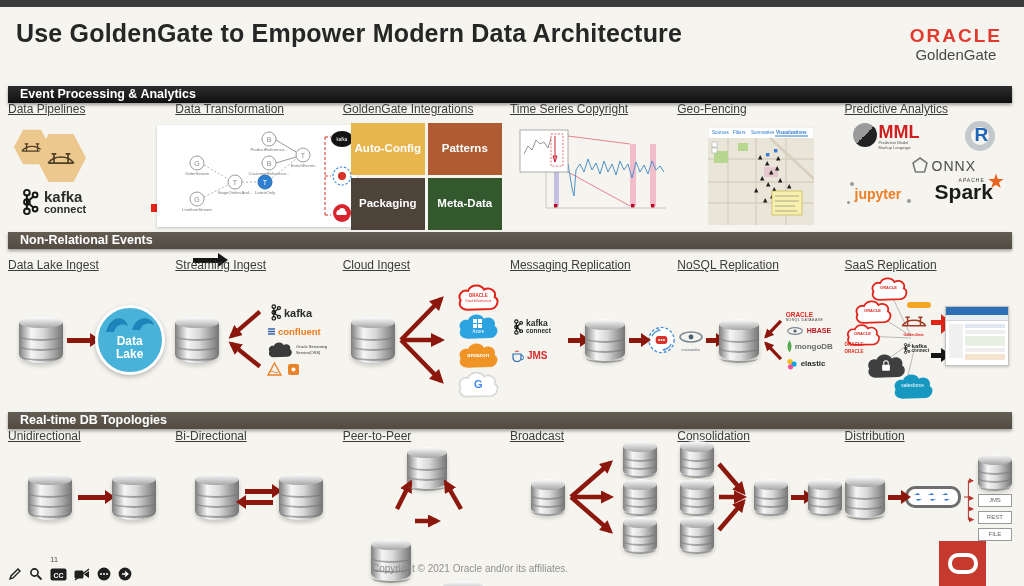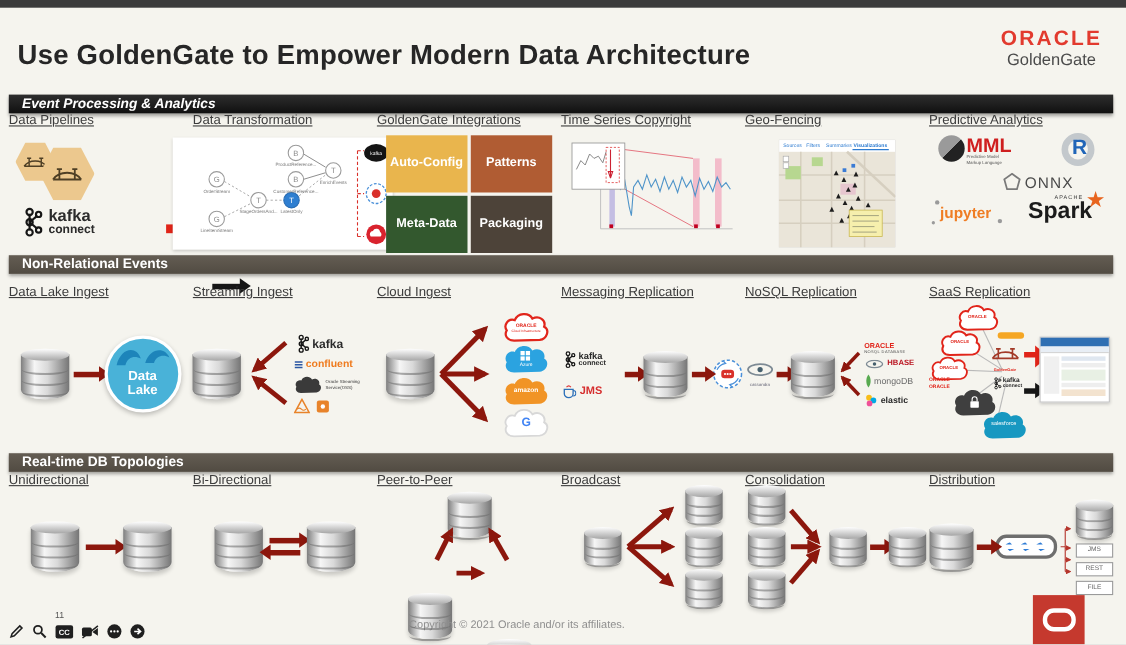--- a/index.html
+++ b/index.html
@@ -2,29 +2,29 @@
 <html><head>
 <meta charset="utf-8">
 <style>
   html,body{margin:0;padding:0;background:#ddd;}
   .stage{position:relative;width:1024px;height:586px;background:#f5f4ee;overflow:hidden;
          font-family:"Liberation Sans",sans-serif;color:#2b2b2b;}
   .abs{position:absolute;}
   
   .topbar{position:absolute;left:0;top:0;width:1024px;height:7px;background:#3b3b3b;}
   
-  .title{position:absolute;left:16px;top:36px;margin:0;font-size:25px;font-weight:bold;color:#262626;letter-spacing:.2px;}
+  .title{position:absolute;left:16px;top:19px;margin:0;font-size:25px;font-weight:bold;color:#262626;letter-spacing:.2px;}
   .brand{position:absolute;right:22px;top:26px;text-align:center;line-height:1.1;}
   .brand-oracle{color:#e23a2e;font-weight:bold;font-size:19px;letter-spacing:2px;}
   .brand-gg{color:#4a4a4a;font-size:15px;}
   
   .sec-bar{position:absolute;left:8px;width:1004px;height:17px;color:#fff;font-weight:bold;
            font-size:12.5px;line-height:17px;padding-left:12px;box-sizing:border-box;
            box-shadow:0 2px 3px rgba(0,0,0,.35);}
-  .sec-dark{background:linear-gradient(#2e2e2e,#101010);font-style:italic;}
+  .sec-dark{background:linear-gradient(#2e2e2e,#101010);}
   .sec-gray{background:linear-gradient(#645d53,#514b42);}
   .cols{position:absolute;left:8px;width:1004px;display:flex;}
   .col-h{width:16.666%;font-size:12px;color:#3c3c3c;}
   .col-h span{text-decoration:underline;}
   .row{position:absolute;left:8px;width:1004px;display:flex;}
   .cell{width:16.666%;display:flex;align-items:center;justify-content:center;position:relative;}
   
   .db{position:relative;width:44px;height:46px;flex:none;}
   .db::before{content:"";position:absolute;left:0;right:0;top:5px;bottom:0;
     background:linear-gradient(90deg,#7e7e7e,#f6f6f6 28%,#d9d9d9 55%,#757575);
@@ -194,22 +194,22 @@
           <circle cx="185" cy="88" r="9" fill="#d9232e"></circle>
           <path d="M180,90 a3,3 0 0 1 2,-5 a3.4,3.4 0 0 1 6.5,1 a2.5,2.5 0 0 1 0.5,4 z" fill="#fff"></path>
         </svg>
       </div>
     </div>
 
     <div class="cell">
       <div class="tiles">
         <div class="tile" style="background: rgb(233, 181, 77);">Auto-Config</div>
         <div class="tile" style="background: rgb(176, 92, 51);">Patterns</div>
+        <div class="tile" style="background: rgb(77, 67, 57);">Packaging</div>
         <div class="tile" style="background: rgb(51, 88, 46);">Meta-Data</div>
-        <div class="tile" style="background: rgb(77, 67, 57);">Packaging</div>
       </div>
     </div>
 
     <div class="cell">
       <svg width="152" height="96" viewBox="0 0 152 96">
         <line x1="28" y1="10" x2="28" y2="80" stroke="#bbb" stroke-width="0.8"></line>
         <line x1="28" y1="80" x2="148" y2="80" stroke="#bbb" stroke-width="0.8"></line>
         <rect x="36" y="16" width="5" height="62" fill="#a9a2dd" opacity="0.65"></rect>
         <rect x="112" y="16" width="6" height="62" fill="#f2a9bd" opacity="0.75"></rect>
         <rect x="132" y="16" width="6" height="62" fill="#f2a9bd" opacity="0.75"></rect>
@@ -523,21 +523,21 @@
           <svg width="18" height="8" viewBox="0 0 26 12">
               <ellipse cx="13" cy="6" rx="11" ry="5" fill="none" stroke="#7d8a94" stroke-width="1.8"></ellipse>
               <circle cx="13" cy="6" r="2.4" fill="#46606e"></circle>
             </svg>
           <span style="font-size:7px;font-weight:bold;color:#ba1622">HBASE</span>
         </div>
         <div style="display:flex;align-items:center;gap:2px">
           <svg width="7" height="13" viewBox="0 0 8 14">
               <path d="M4,0 C7,4 7,9.5 4,13.5 C1,9.5 1,4 4,0" fill="#58aa50"></path>
             </svg>
-          <span style="font-size:8px;font-weight:normal;color:#6b6b6b">mongoDB</span>
+          <span style="font-size:8px;font-weight:bold;color:#6b6b6b">mongoDB</span>
         </div>
         <div style="display:flex;align-items:center;gap:3px">
           <svg width="12" height="12" viewBox="0 0 12 12">
               <circle cx="4" cy="3.5" r="2.6" fill="#f8bd19"></circle>
               <circle cx="8" cy="6" r="2.6" fill="#00a9e5"></circle>
               <circle cx="4.5" cy="8.8" r="2.6" fill="#ef5098"></circle>
             </svg>
           <span style="font-size:8px;font-weight:bold;color:#2b2b2b">elastic</span>
         </div>
       </div>

